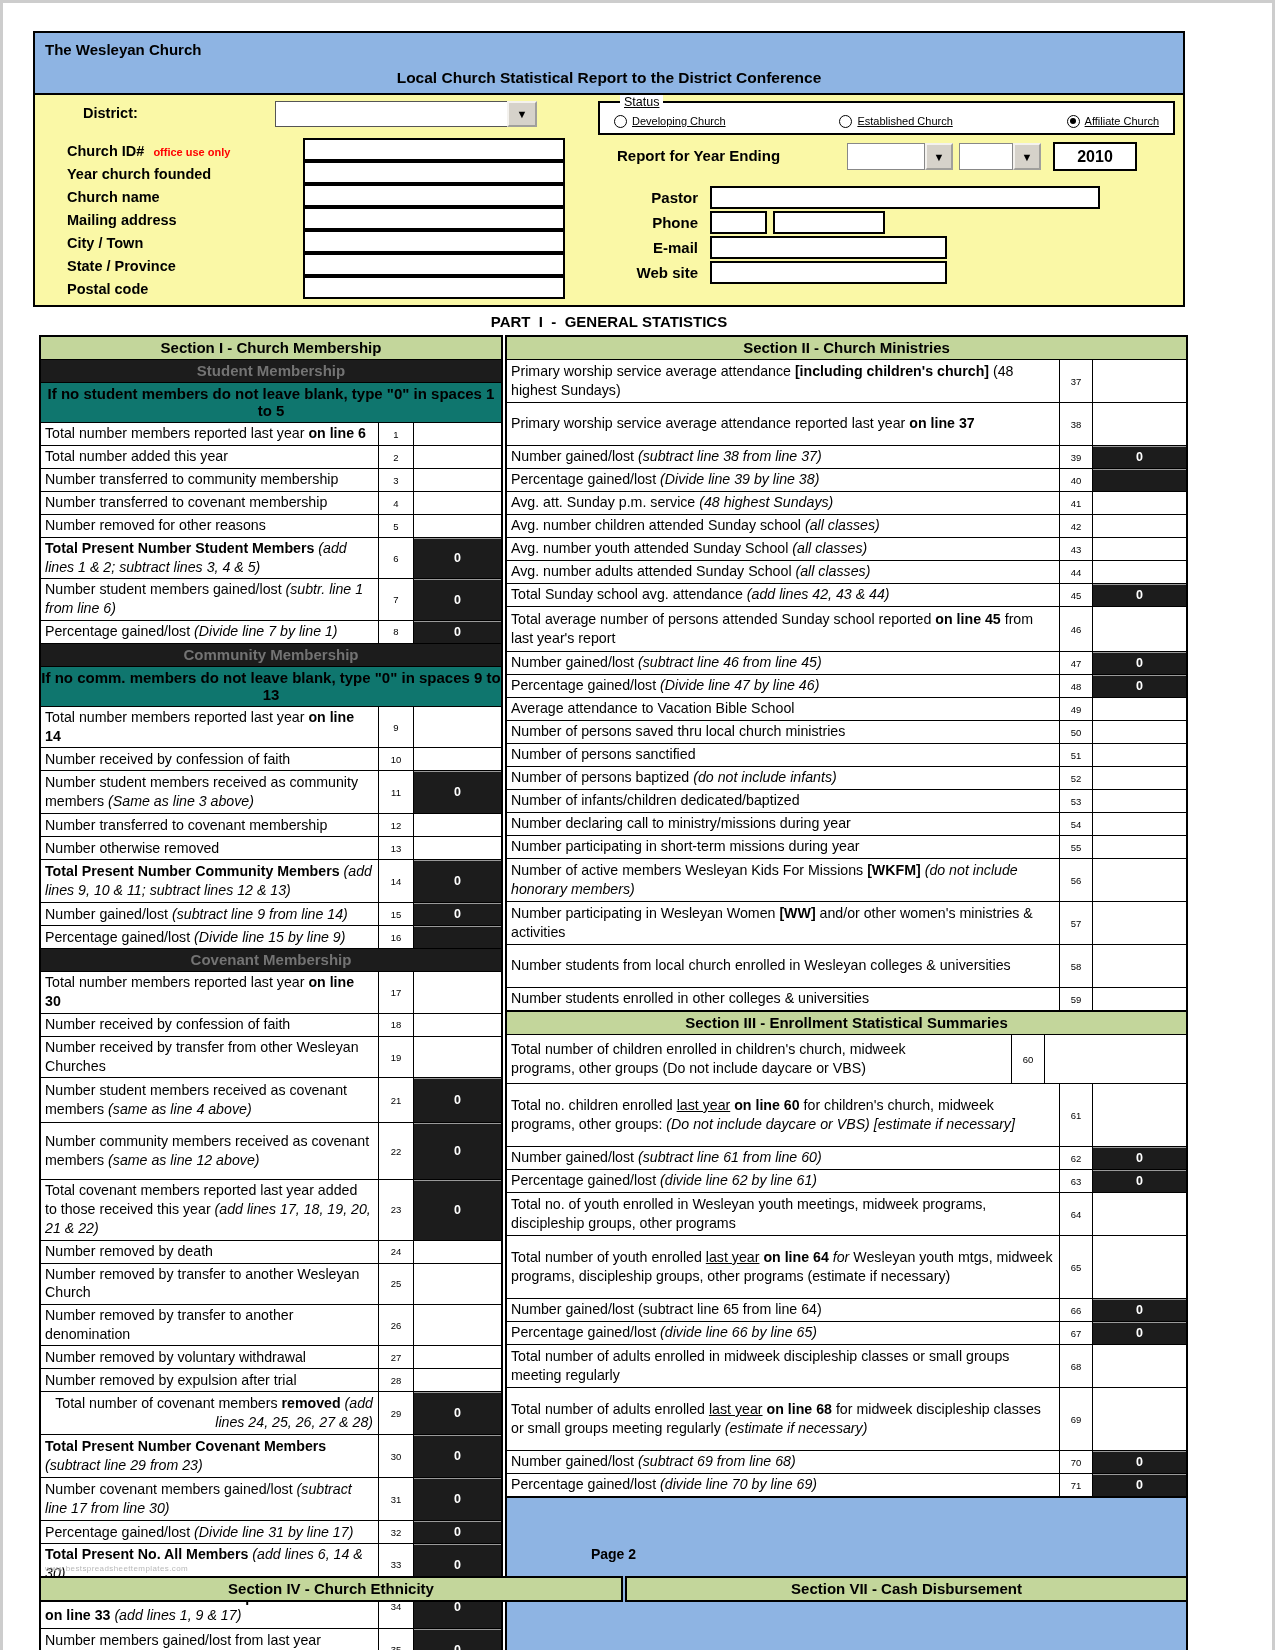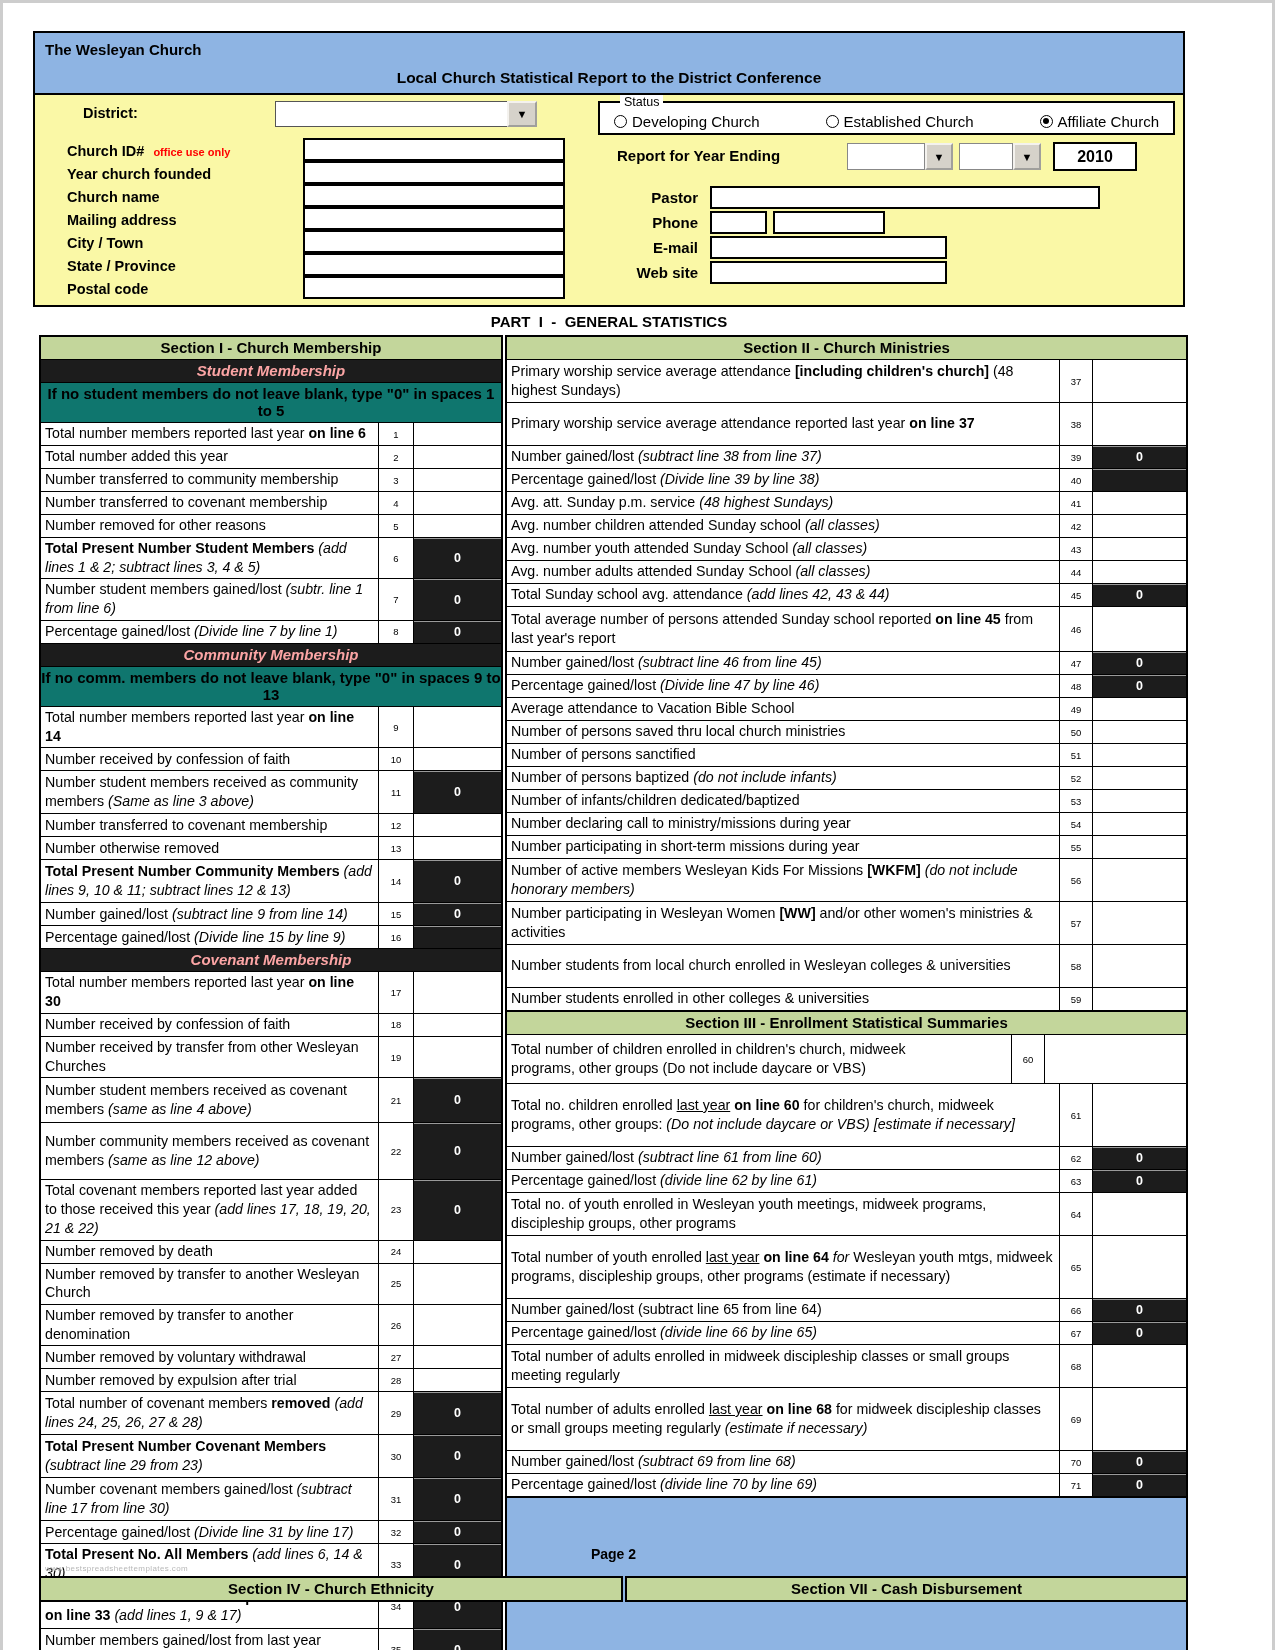--- a/index.html
+++ b/index.html
@@ -22,23 +22,23 @@
   .district-combo{position:absolute;left:240px;top:6px;width:262px;height:26px;}
   .district-combo .cbox{flex:1;}
   .district-combo .cbtn{width:30px;}
   .idfields{position:absolute;left:0;top:44px;}
   .idrow{display:flex;align-items:center;height:23px;}
   .idrow .idlab{width:268px;padding-left:32px;box-sizing:border-box;font-weight:bold;font-size:14.5px;white-space:nowrap;}
   .idrow .idnote{color:#FF0000;font-size:11px;font-weight:bold;margin-left:5px;}
   .idrow .idinput{width:262px;height:23px;background:#fff;border:2px solid #000;box-sizing:border-box;margin-top:-2px;}
   
   fieldset.status{position:absolute;left:563px;top:0px;width:577px;height:40px;box-sizing:border-box;
-    border:2px solid #000;background:#fff;margin:0;padding:11px 14px;display:flex;align-items:center;justify-content:space-between;}
+    border:2px solid #000;background:#fff;margin:0;padding:11px 14px;display:flex;align-items:center;justify-content:space-between;text-decoration:underline;}
   fieldset.status legend{font-size:12.5px;padding:0 4px;margin-left:6px;background:#fff;}
-  .radioopt{display:flex;align-items:center;gap:5px;font-size:15px;cursor:pointer;white-space:nowrap;}
+  .radioopt{display:flex;align-items:center;gap:5px;font-size:11px;cursor:pointer;white-space:nowrap;}
   .radio{width:13px;height:13px;border-radius:50%;border:1.5px solid #000;background:#fff;box-sizing:border-box;position:relative;flex:0 0 auto;}
   .radio.sel::after{content:"";position:absolute;left:2px;top:2px;width:6px;height:6px;border-radius:50%;background:#000;}
   
   .reportrow{position:absolute;left:582px;top:48px;height:28px;width:560px;}
   .reportrow .lbl{position:absolute;left:0;top:4px;font-size:15px;}
   .rcombo1{position:absolute;left:230px;top:0;width:106px;height:27px;}
   .rcombo1 .cbox{flex:1;border:1.5px solid #888;}
   .rcombo1 .cbtn,.rcombo2 .cbtn{width:28px;}
   .rcombo2{position:absolute;left:342px;top:0;width:82px;height:27px;}
   .rcombo2 .cbox{flex:1;border:1.5px solid #888;}
@@ -51,21 +51,21 @@
   .cinput{height:23px;background:#fff;border:2px solid #000;box-sizing:border-box;}
   
   .part1{position:absolute;left:30px;top:310px;width:1152px;text-align:center;font-weight:bold;font-size:15px;white-space:pre;}
   
   .tables{position:absolute;left:36px;top:332px;width:1149px;display:flex;align-items:stretch;}
   .col{border:2.5px solid #000;box-sizing:border-box;background:#fff;display:flex;flex-direction:column;}
   .col.left{width:464px;margin-right:2px;}
   .col.right{flex:1;}
   .band{font-weight:bold;text-align:center;font-size:15px;padding:2px 0 3px;border-top:1px solid #000;}
   .col > .band:first-child{border-top:none;}
-  .band.black{background:#1C1C1C;color:#fca5a5;font-style:italic;}
+  .band.black{background:#1C1C1C;color:#737373;}
   .band.blue{background:#0f766e;color:#000;}
   .band.green{background:#C3D69B;color:#000;border-top:2px solid #000;}
   .col > .band.green:first-child{border-top:none;}
   .trow{display:flex;border-top:1px solid #000;min-height:22px;align-items:stretch;}
   .trow .lab{flex:1;padding:1px 5px 2px 4px;font-size:14.2px;line-height:1.32;display:flex;flex-direction:column;justify-content:center;}
   .trow .num{width:34px;border-left:1px solid #000;border-right:1px solid #000;display:flex;align-items:center;justify-content:center;font-size:9.5px;flex:0 0 auto;}
   .col.right .trow .num{width:32px;}
   .trow .val{width:87px;background:#fff;flex:0 0 auto;}
   .col.right .trow .val{width:93px;}
   .trow .val.dark{background:#1C1C1C;color:#fff;font-weight:bold;font-size:12.5px;display:flex;align-items:center;justify-content:center;box-shadow:inset 0 1px 0 #9a9a9a;}
@@ -377,21 +377,21 @@
           <div class="num">27</div>
           <div class="val"></div>
         </div>
         <div class="trow">
           <div class="lab">
             <span>Number removed by expulsion after trial</span>
           </div>
           <div class="num">28</div>
           <div class="val"></div>
         </div>
-        <div class="trow" style="min-height: 42px;">
+        <div class="trow" style="min-height: 42px; text-align: right;">
           <div class="lab">
             <span>Total number of covenant members <b>removed</b> <i>(add lines 24, 25, 26, 27 &amp; 28)</i></span>
           </div>
           <div class="num">29</div>
           <div class="val dark">0</div>
         </div>
         <div class="trow" style="min-height: 42px;">
           <div class="lab">
             <span><b>Total Present Number Covenant Members</b> <i>(subtract line 29 from 23)</i></span>
           </div>

